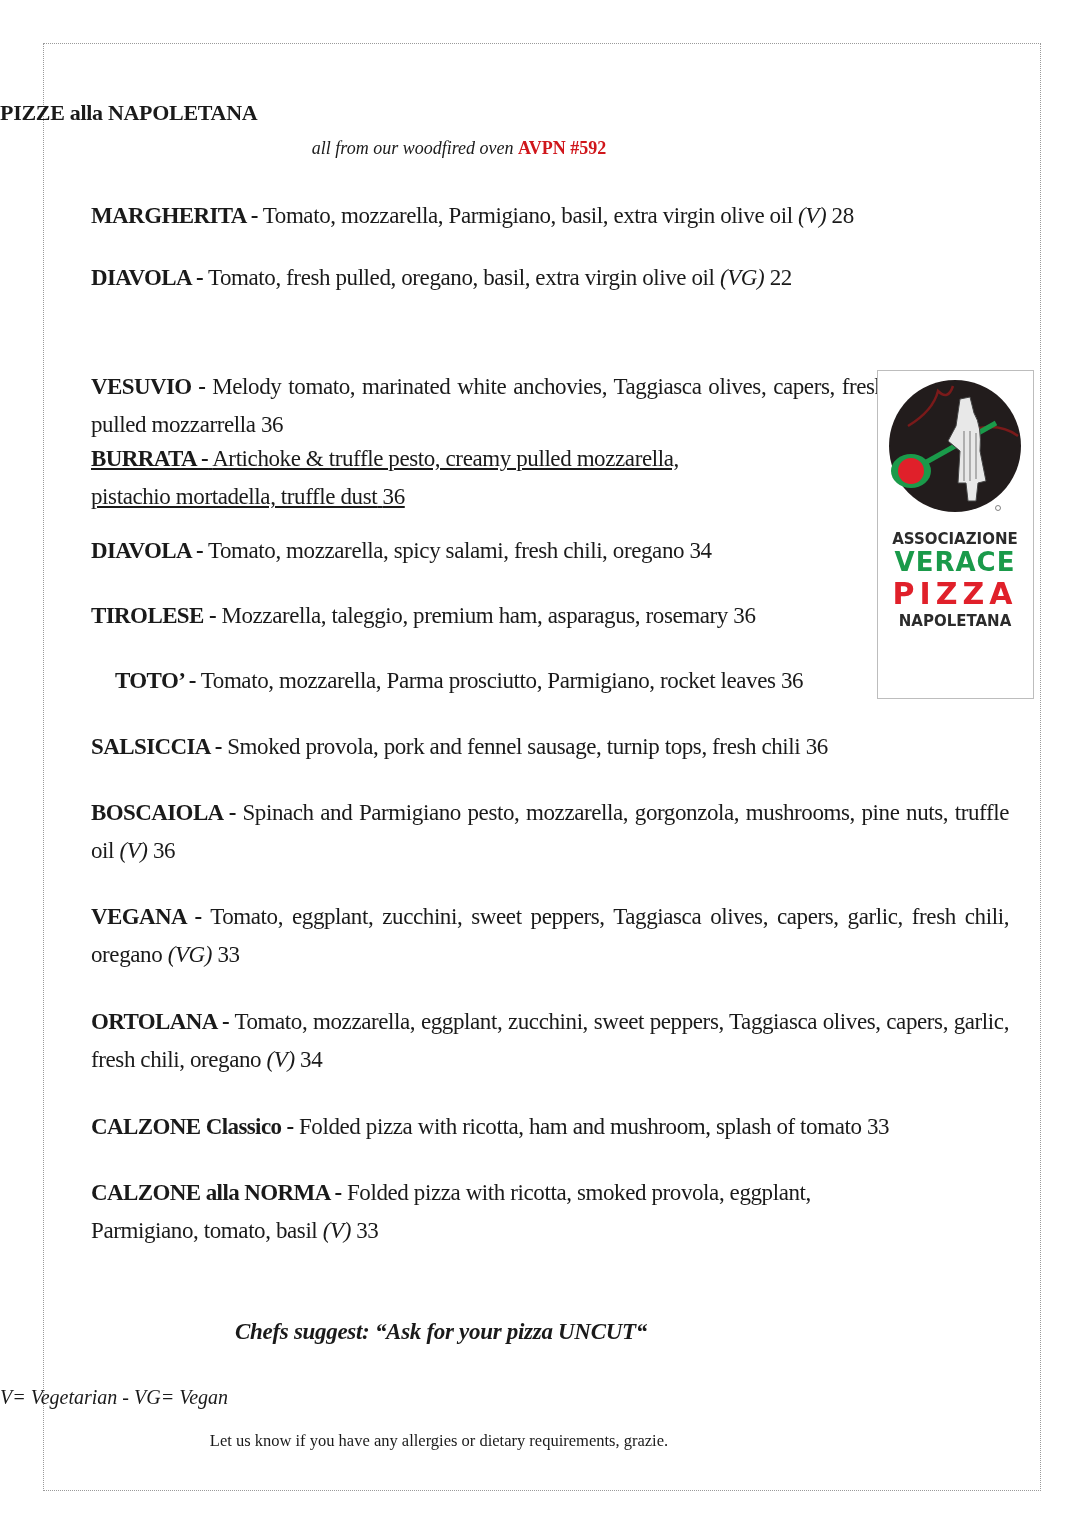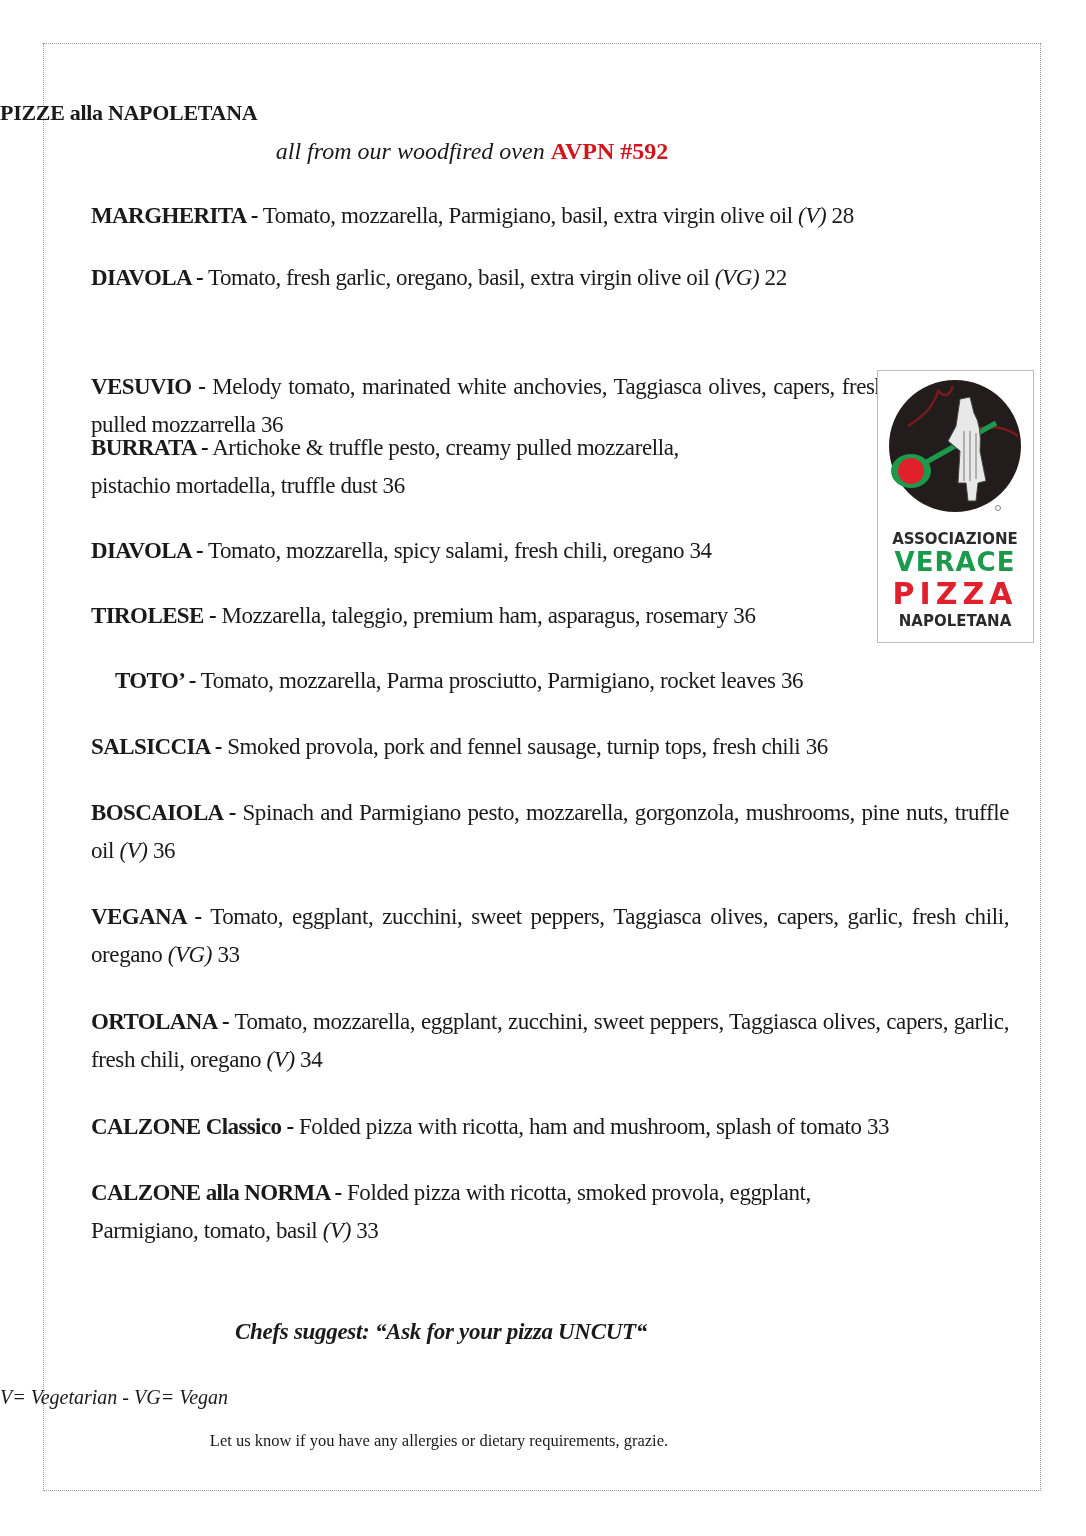--- a/index.html
+++ b/index.html
@@ -2,29 +2,29 @@
 <html><head>
 <meta charset="utf-8">
 <style>
   html, body { margin: 0; padding: 0; background: #ffffff; }
   body { width: 1086px; height: 1536px; position: relative; overflow: hidden;
          font-family: "Liberation Serif", "DejaVu Serif", serif; color: #1a1a1a; }
   .frame { position: absolute; left: 43px; top: 43px; width: 998px; height: 1448px;
            border: 1px dotted #9a9a9a; box-sizing: border-box; }
   .title { position: absolute; left: 0; width: 1086px; top: 100px; text-align: left;
            font-weight: bold; font-size: 22px; letter-spacing: -0.3px; }
-  .subtitle { position: absolute; left: 13px; width: 918px; top: 138px; text-align: center;
-              font-style: italic; font-size: 24px; }
+  .subtitle { position: absolute; left: 0; width: 918px; top: 138px; text-align: center;
+              font-style: italic; font-size: 18px; }
   .subtitle .avpn { color: #d0161b; font-weight: bold; font-style: normal; }
   .item { position: absolute; left: 91px; font-size: 23px; line-height: 38px;
           letter-spacing: -0.4px; }
   .item .name { font-weight: bold; letter-spacing: -0.6px; }
   .item .tag { font-style: italic; }
   .full { width: 918px; text-align: justify; }
-  .logo { position: absolute; left: 877px; top: 370px; width: 157px; height: 273px;
+  .logo { position: absolute; left: 877px; top: 370px; width: 157px; height: 329px;
           border: 1px solid #bdbdbd; box-sizing: border-box; background: #fff; }
   .logo svg { display: block; }
   .chef { position: absolute; left: 0; width: 882px; top: 1319px; text-align: center;
           font-weight: bold; font-style: italic; font-size: 23px; letter-spacing: -0.3px; }
   .legend { position: absolute; left: 0; width: 1086px; top: 1386px; text-align: left;
             font-style: italic; font-size: 20px; }
   .allergy { position: absolute; left: 0; width: 878px; top: 1431px; text-align: center;
              font-size: 16.5px; }
 </style>
 </head>
@@ -37,32 +37,32 @@
 
 <div class="item" style="top:197px;">
   <span class="name">MARGHERITA -</span>
   <span>Tomato, mozzarella, Parmigiano, basil, extra virgin olive oil</span>
   <span class="tag">(V)</span>
   <span>28</span>
 </div>
 
 <div class="item" style="top:259px;">
   <span class="name">DIAVOLA -</span>
-  <span>Tomato, fresh garlic, oregano, basil, extra virgin olive oil</span>
+  <span>Tomato, fresh pulled, oregano, basil, extra virgin olive oil</span>
   <span class="tag">(VG)</span>
   <span>22</span>
 </div>
 
 <div class="item full" style="top:324px;margin-top:44px;">
   <span class="name">VESUVIO -</span>
   <span>Melody tomato, marinated white anchovies, Taggiasca olives, capers, fresh chili, creamy pulled mozzarrella</span>
   <span>36</span>
 </div>
 
-<div class="item" style="top:429px;">
+<div class="item" style="top:440px;text-decoration:underline;">
   <span class="name">BURRATA -</span>
   <span>Artichoke &amp; truffle pesto, creamy pulled mozzarella,</span><br>
   <span>pistachio mortadella, truffle dust</span>
   <span>36</span>
 </div>
 
 <div class="item" style="top:532px;">
   <span class="name">DIAVOLA -</span>
   <span>Tomato, mozzarella, spicy salami, fresh chili, oregano</span>
   <span>34</span>

